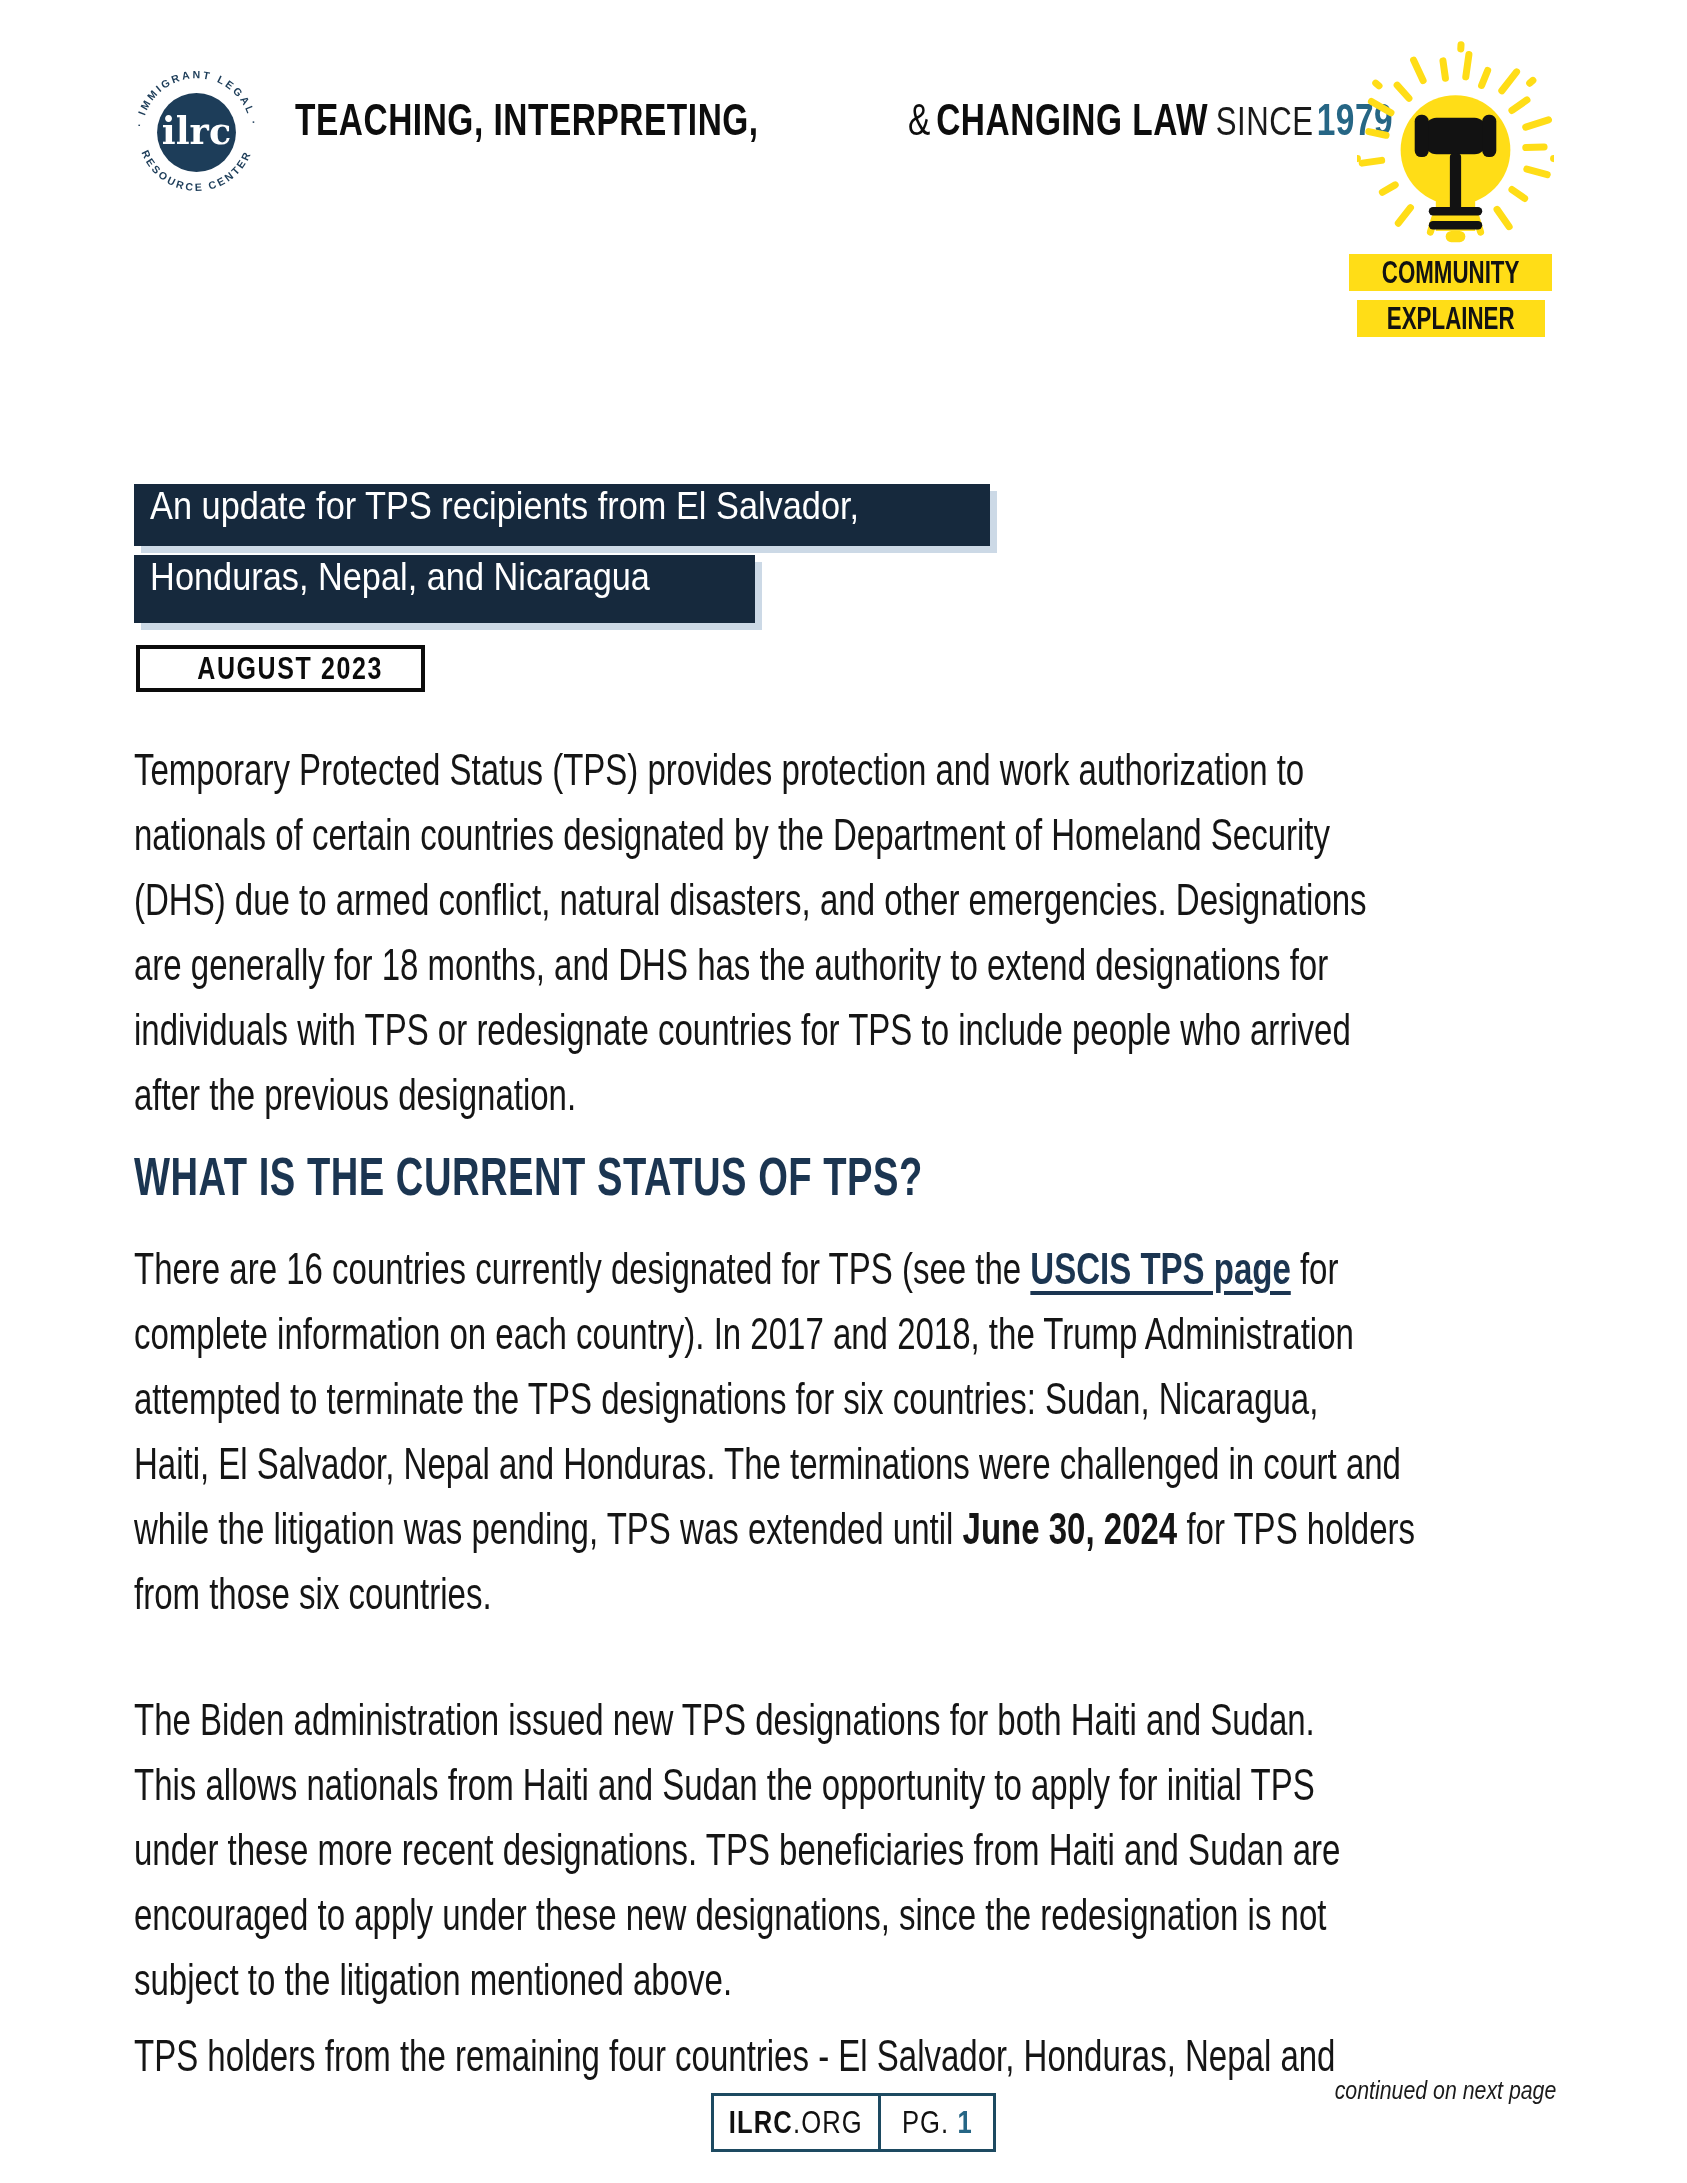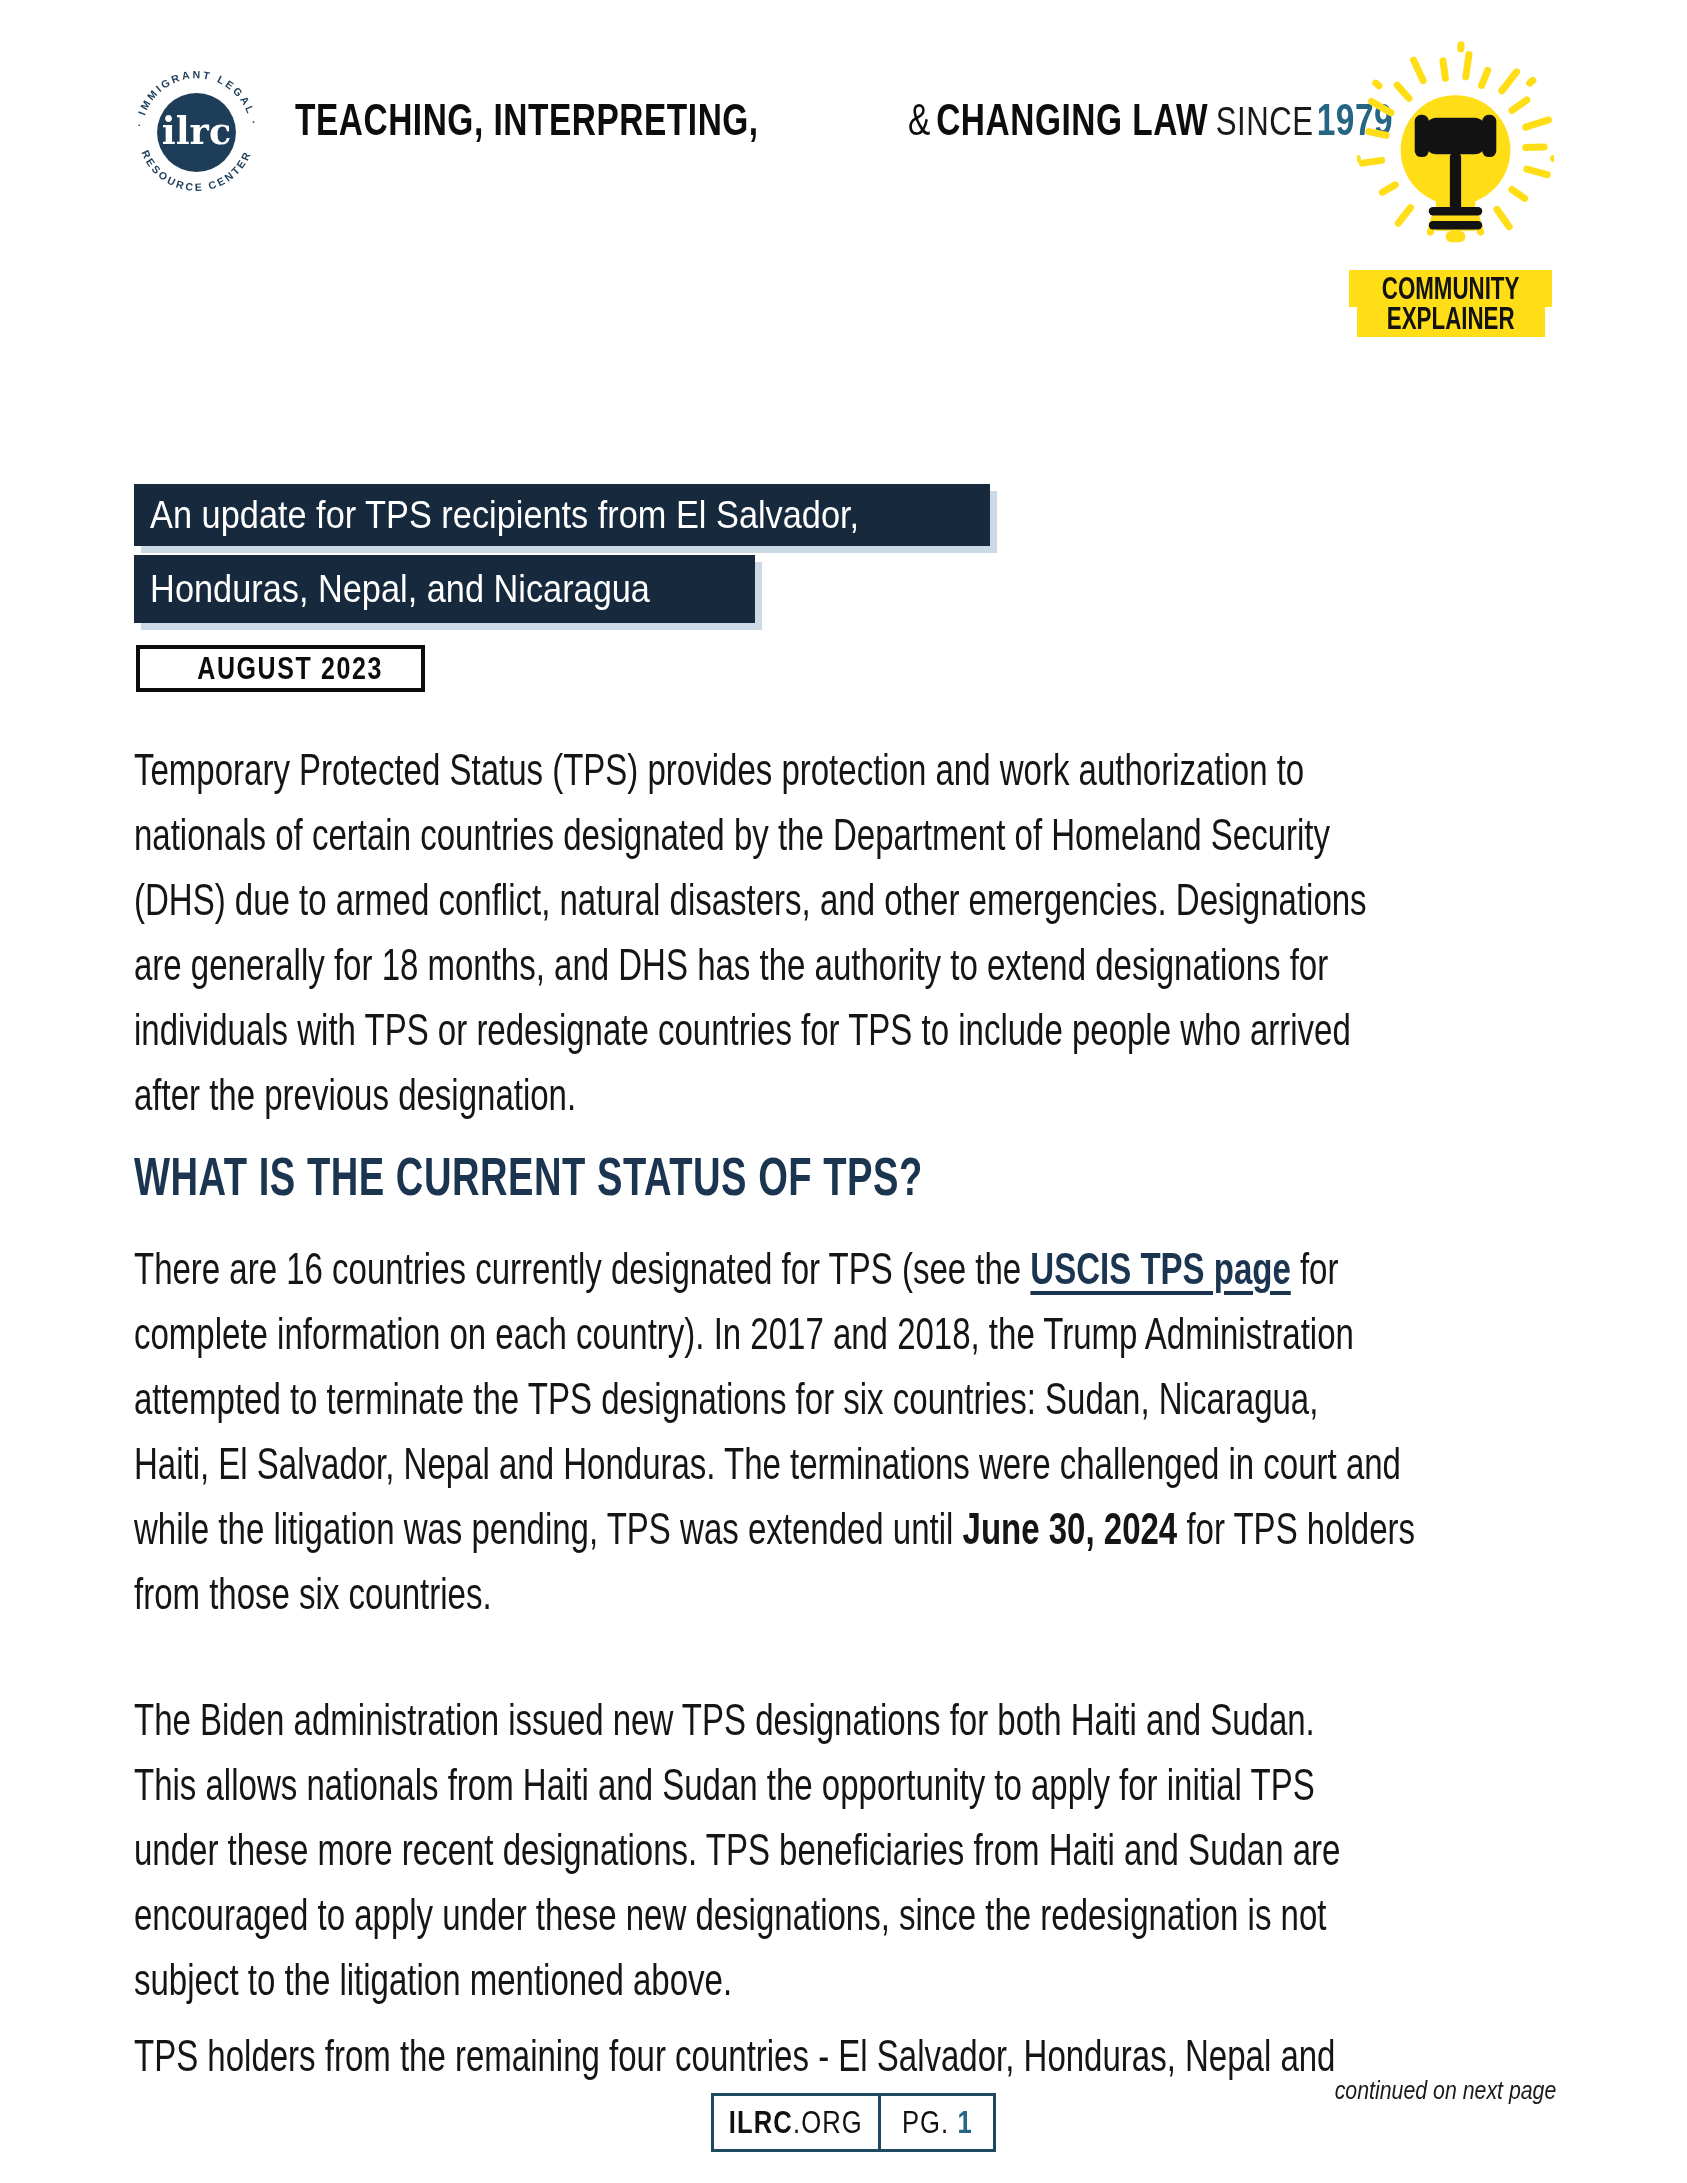--- a/index.html
+++ b/index.html
@@ -21,21 +21,21 @@
   .badge-box{background:#ffdd17;display:flex;align-items:center;justify-content:center;}
   .badge-box span{font-weight:bold;font-size:31px;color:#121212;display:inline-block;
     transform:scaleX(.72);transform-origin:50% 50%;white-space:nowrap;letter-spacing:0px;}
 
   
   .title-line{font-weight:bold;font-size:93px;line-height:94px;letter-spacing:0px;}
   .title-black{color:#0d1522;}
   .title-navy{color:#1d3b59;}
 
   
-  .sub-box{background:#16293d;box-shadow:7px 7px 0 0 #ccd9e6;display:flex;align-items:center;}
+  .sub-box{background:#16293d;box-shadow:7px 7px 0 0 #ccd9e6;display:flex;align-items:flex-start;}
   .sub-box .txt{color:#ffffff;font-size:39px;font-weight:normal;display:inline-block;
     transform:scaleX(.88);transform-origin:0 50%;white-space:nowrap;padding-left:18.3px;}
 
   
   .date-badge{background:#ffffff;border:4.9px solid #0c0c0c;display:flex;align-items:center;justify-content:center;}
   .date-badge .txt{font-weight:bold;font-size:32px;color:#0c0c0c;letter-spacing:2.1px;
     display:inline-block;transform:scaleX(.78);transform-origin:50% 50%;white-space:nowrap;}
 
   
   .para{font-size:44px;line-height:65px;color:#151515;transform:scaleX(.75);transform-origin:0 0;white-space:nowrap;}
@@ -117,21 +117,21 @@
       <rect x="178" y="105" width="20" height="60" rx="9"></rect>
       <rect x="132" y="160" width="16" height="82" rx="5"></rect>
     </g>
     <g fill="#121212">
       <rect x="102" y="236" width="76" height="12" rx="6"></rect>
       <rect x="102" y="256" width="76" height="12" rx="6"></rect>
     </g>
     <rect x="126" y="270" width="28" height="16" rx="8" fill="#ffdd17"></rect>
   </svg>
 
-  <div class="abs badge-box" style="left:1349px;top:270px;width:203px;height:37px;">
+  <div class="abs badge-box" style="left:1349px;top:254px;width:203px;height:37px;">
     <span>COMMUNITY</span>
   </div>
   <div class="abs badge-box" style="left:1357px;top:300px;width:188px;height:37px;">
     <span>EXPLAINER</span>
   </div>
 
 
   <div class="abs sub-box" style="left:134px;top:484px;width:856px;height:62px;">
     <span class="txt">An update for TPS recipients from El Salvador,</span>
   </div>

